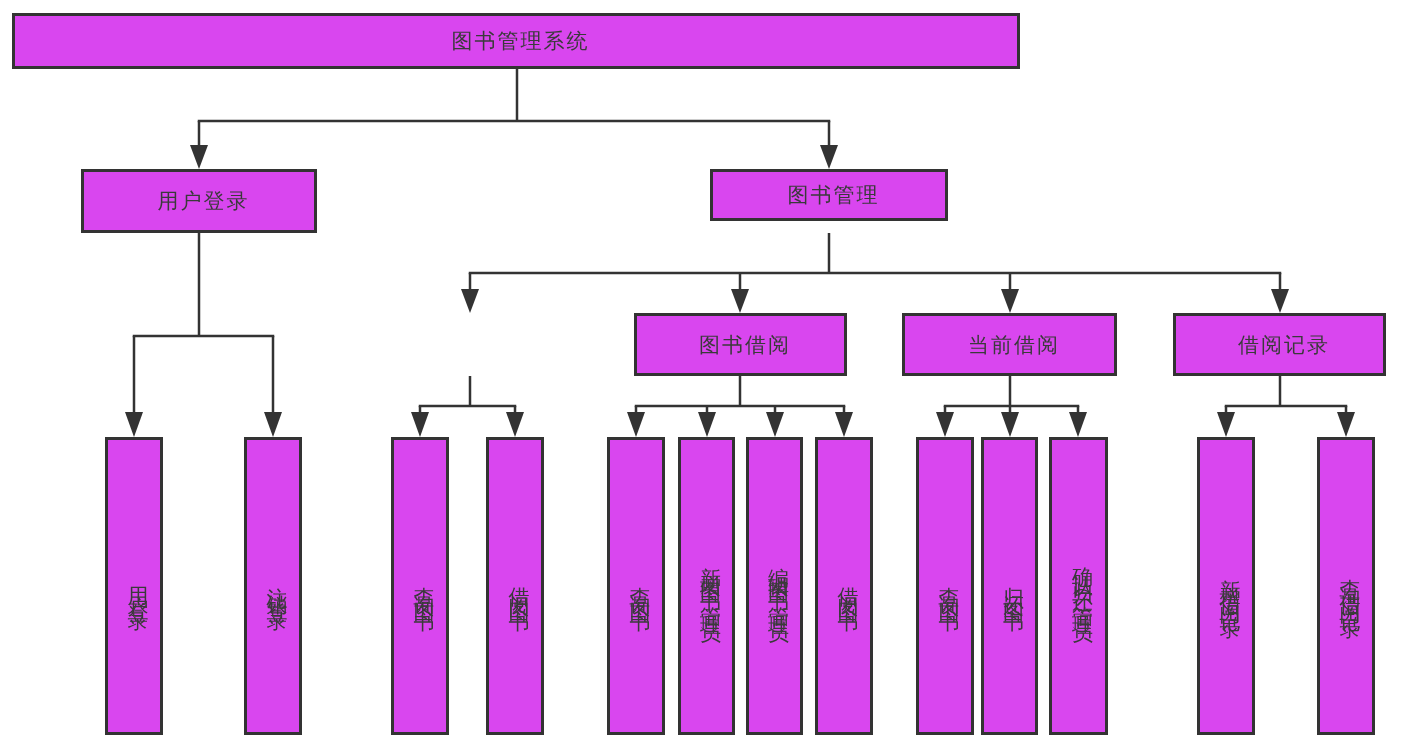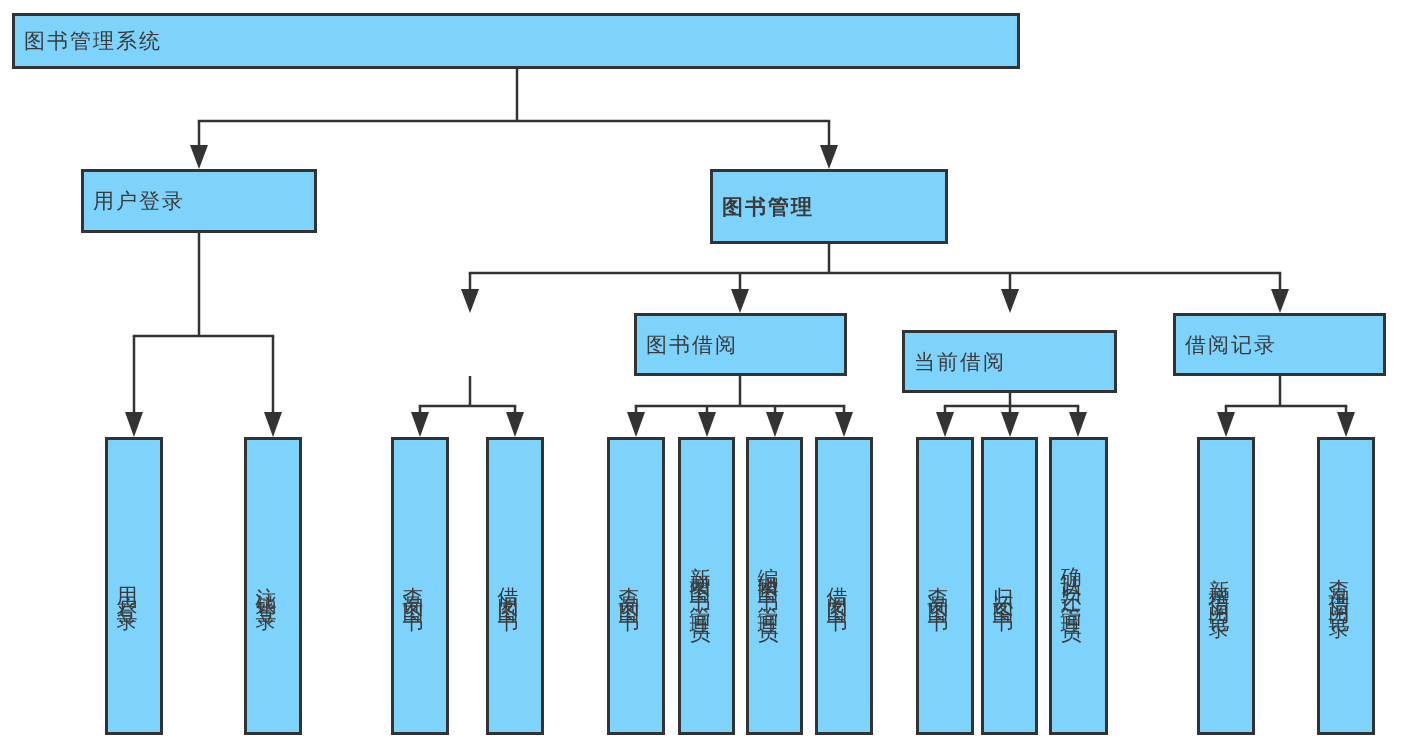--- a/index.html
+++ b/index.html
@@ -20,23 +20,24 @@
   .connector-layer {
     position: absolute;
     left: 0; top: 0;
     width: 1405px; height: 747px;
     z-index: 1;
   }
   .node {
     position: absolute;
     box-sizing: border-box;
     border: 3px solid #333333;
-    background: #7dd3fc;
+    background: #d946ef;
     display: flex;
     align-items: center;
+    justify-content: center;
     z-index: 2;
     padding-left: 9px;
   }
   .node-label {
     color: #3a3a3a;
     font-size: 21px;
     letter-spacing: 2px;
     white-space: nowrap;
   }
   .leaf .leaf-label {
@@ -44,25 +45,25 @@
     text-orientation: mixed;
     color: #3a3a3a;
     font-size: 21px;
     letter-spacing: 8px;
     line-height: 1;
   }
   
   .n-root   { left: 12px;   top: 13px;  width: 1008px; height: 56px; }
   
   .n-login  { left: 81px;   top: 169px; width: 236px;  height: 64px; }
-  .n-mgmt   { left: 710px;  top: 169px; width: 238px;  height: 75px; font-weight: bold; }
+  .n-mgmt   { left: 710px;  top: 169px; width: 238px;  height: 52px; }
   
   .n-rec    { left: 363px;  top: 313px; width: 215px;  height: 63px; }
   .n-borrow { left: 634px;  top: 313px; width: 213px;  height: 63px; }
-  .n-cur    { left: 902px;  top: 330px; width: 215px;  height: 63px; }
+  .n-cur    { left: 902px;  top: 313px; width: 215px;  height: 63px; }
   .n-rcd    { left: 1173px; top: 313px; width: 213px;  height: 63px; }
   
   .leaf { top: 437px; height: 298px; width: 58px; }
   .lf-0  { left: 105px;  }
   .lf-1  { left: 244px;  }
   .lf-2  { left: 391px;  }
   .lf-3  { left: 486px;  }
   .lf-4  { left: 607px;  }
   .lf-5  { left: 678px; width: 57px; }
   .lf-6  { left: 746px; width: 57px; }

